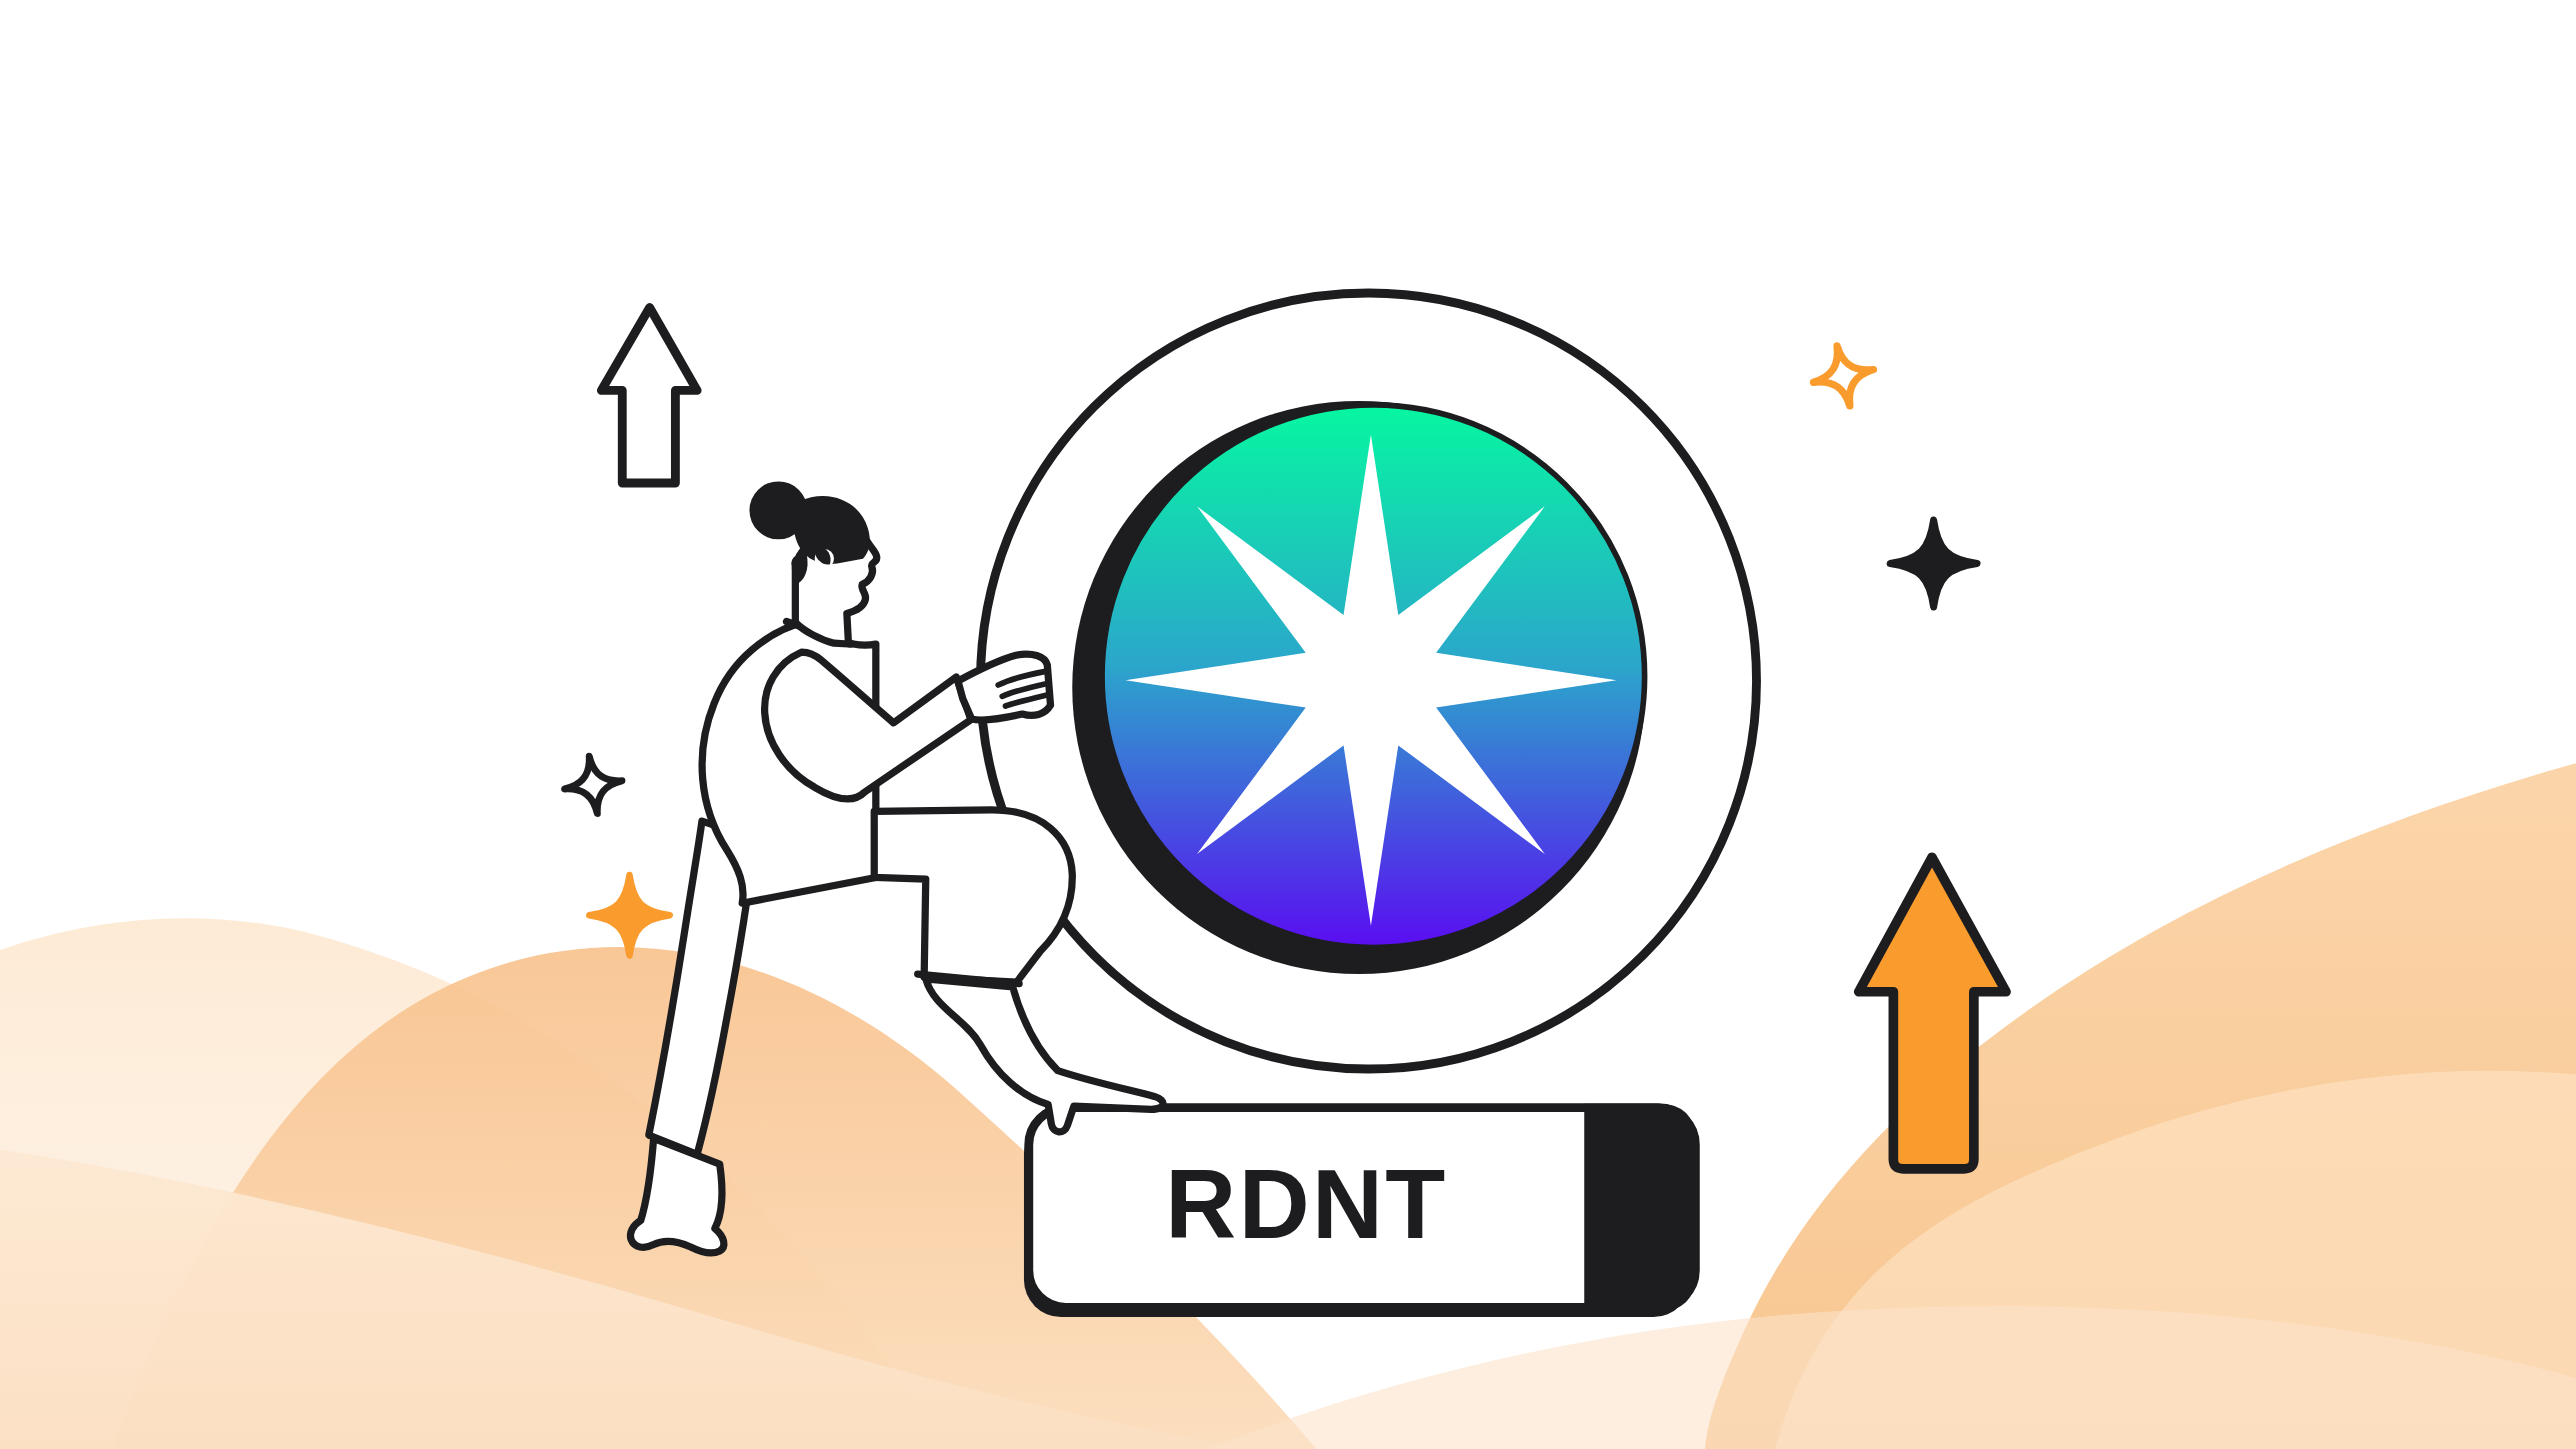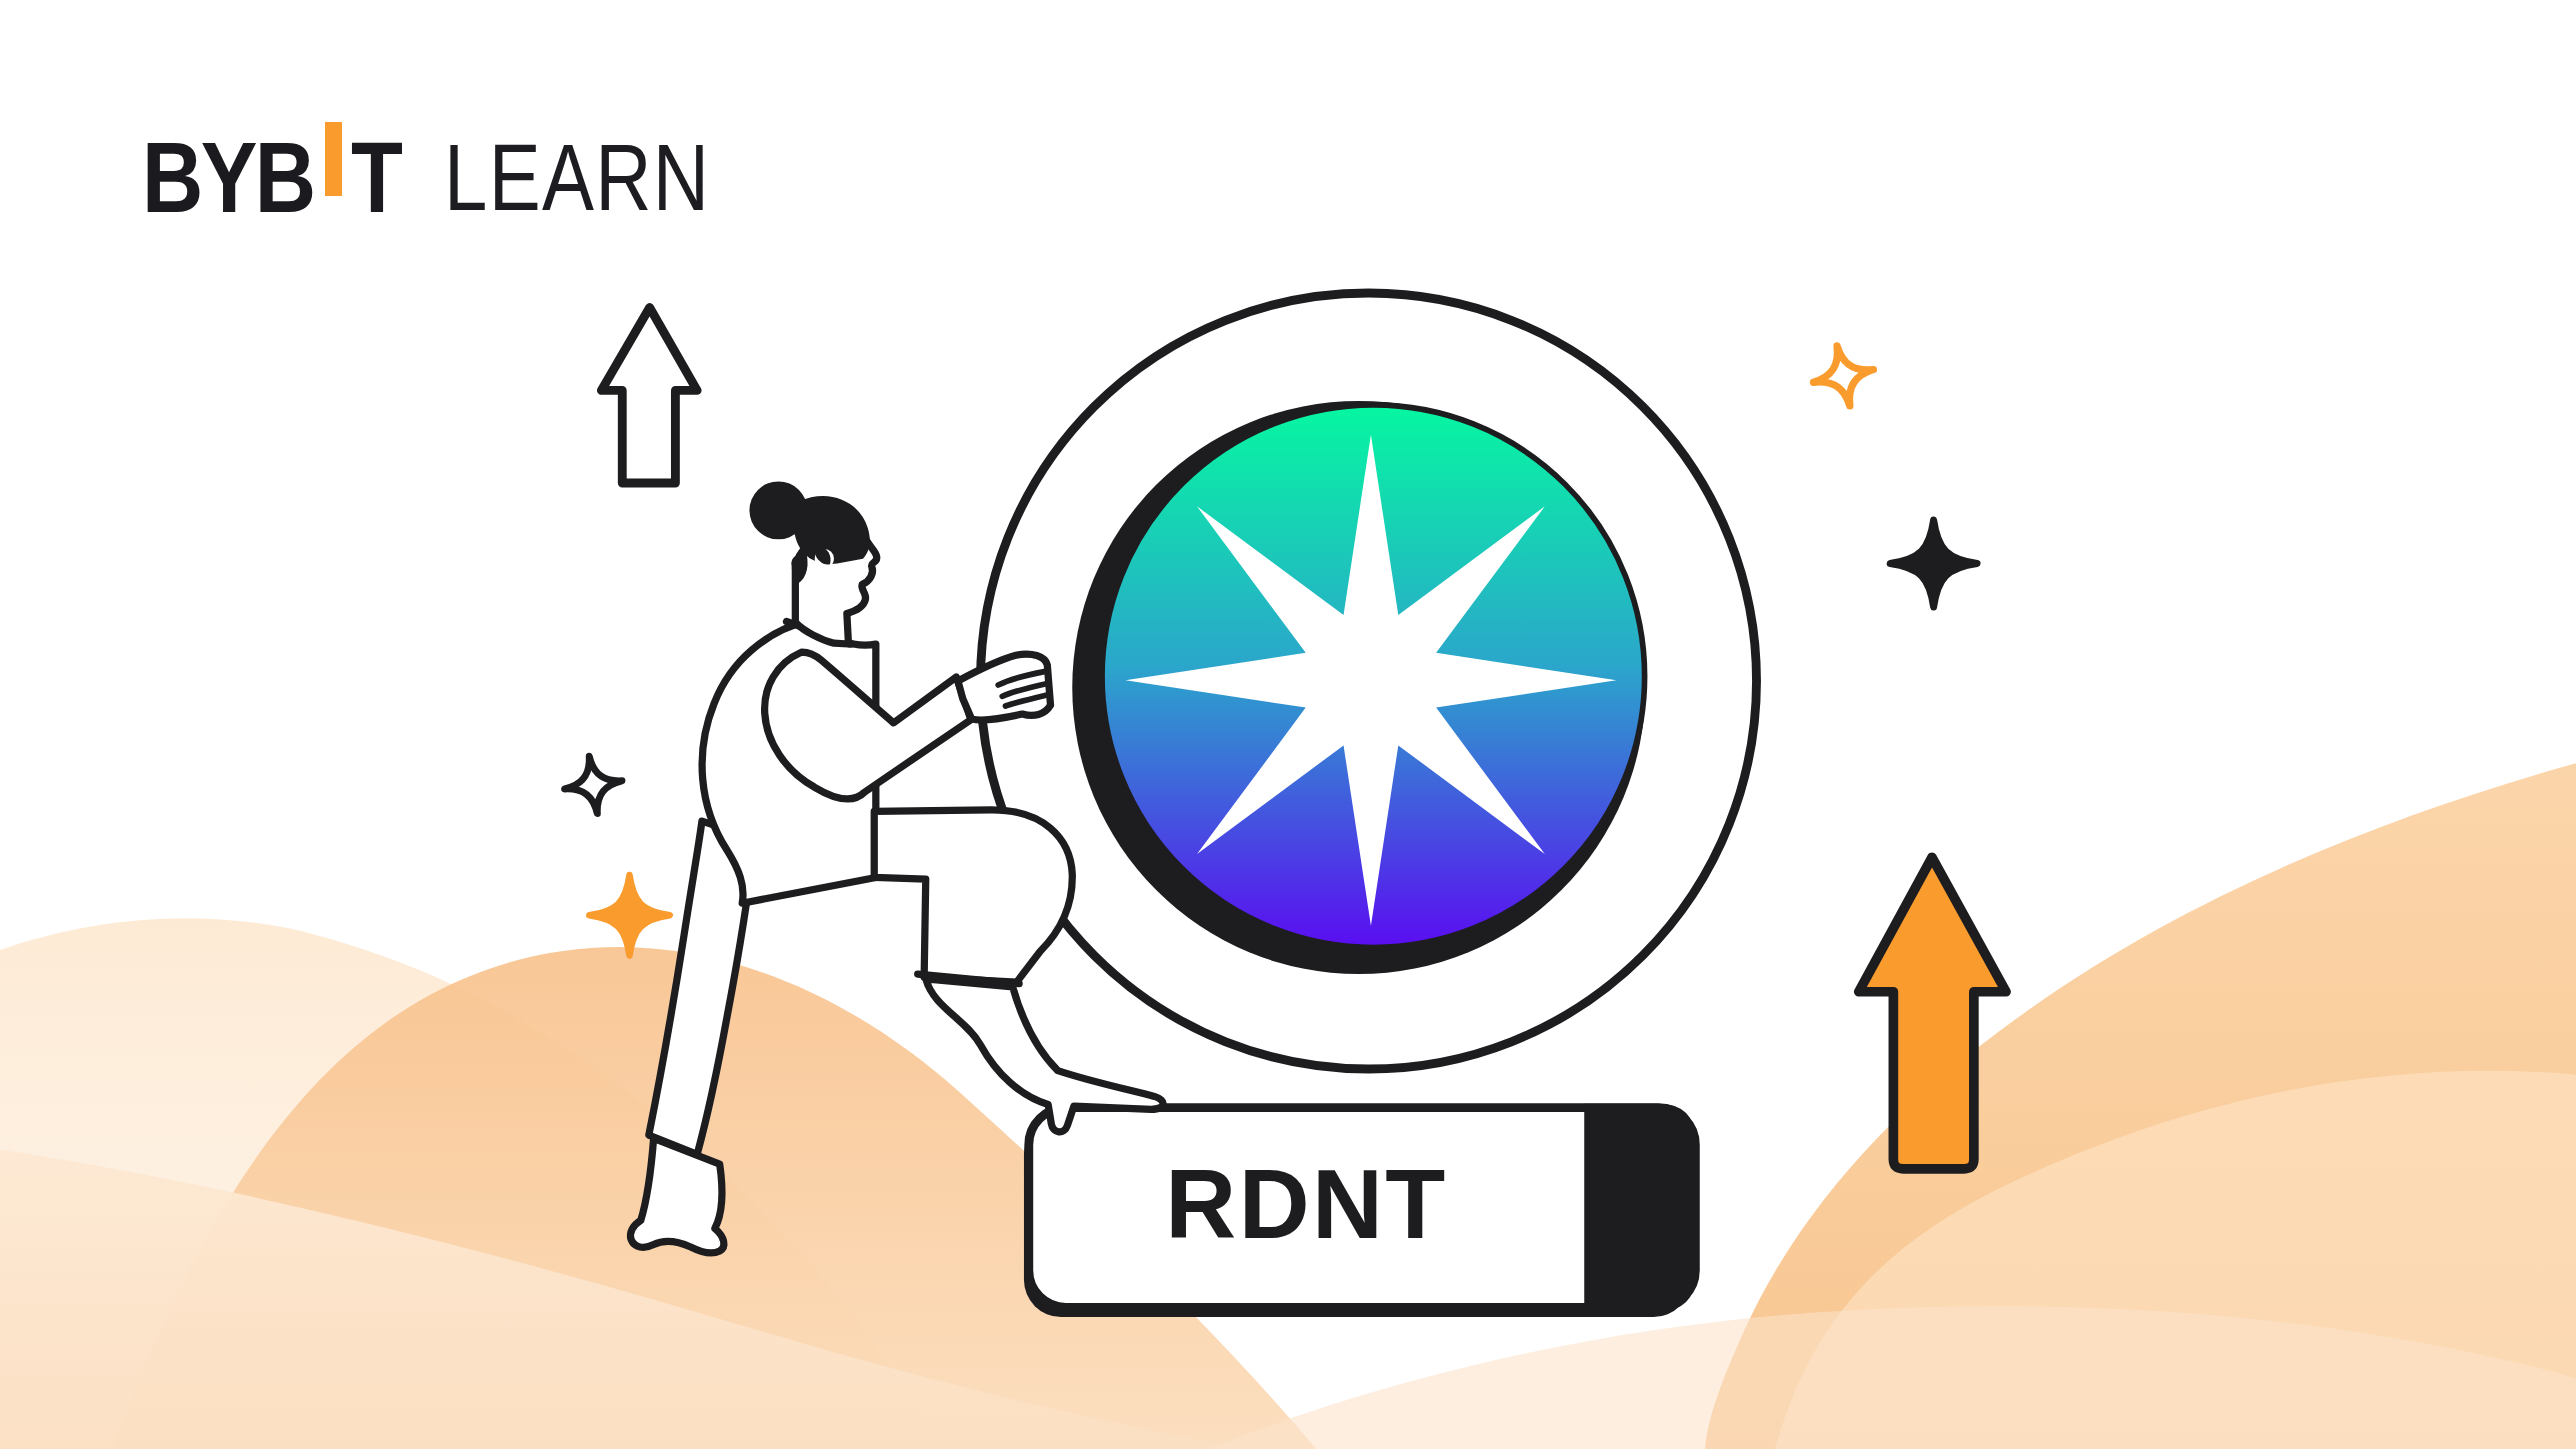--- a/index.html
+++ b/index.html
@@ -143,21 +143,15 @@
       <path d="M0,-1 C 0.10,-0.32 0.32,-0.10 1,0 C 0.32,0.10 0.10,0.32 0,1 C -0.10,0.32 -0.32,0.10 -1,0 C -0.32,-0.10 -0.10,-0.32 0,-1 Z" fill="#1D1D20" stroke="#1D1D20" stroke-width="0.16" stroke-linejoin="round"></path>
     </g>
     <g transform="translate(737,975) rotate(-8) scale(36)">
       <path d="M0,-1 C 0.055,-0.37 0.37,-0.055 1,0 C 0.37,0.055 0.055,0.37 0,1 C -0.055,0.37 -0.37,0.055 -1,0 C -0.37,-0.055 -0.055,-0.37 0,-1 Z" fill="#FFFFFF" stroke="#1D1D20" stroke-width="0.24" stroke-linejoin="round"></path>
     </g>
     <g transform="translate(782,1137) scale(50)">
       <path d="M0,-1 C 0.10,-0.32 0.32,-0.10 1,0 C 0.32,0.10 0.10,0.32 0,1 C -0.10,0.32 -0.32,0.10 -1,0 C -0.32,-0.10 -0.10,-0.32 0,-1 Z" fill="#F99B2D" stroke="#F99B2D" stroke-width="0.16" stroke-linejoin="round"></path>
     </g>
   </svg>
 
-  <div class="logo">
-    <span class="byb">BYB</span>
-    <span class="ibar"></span>
-    <span class="t">T</span>
-    <span class="learn">LEARN</span>
-  </div>
 
 </div>
 
 
 </body></html>

